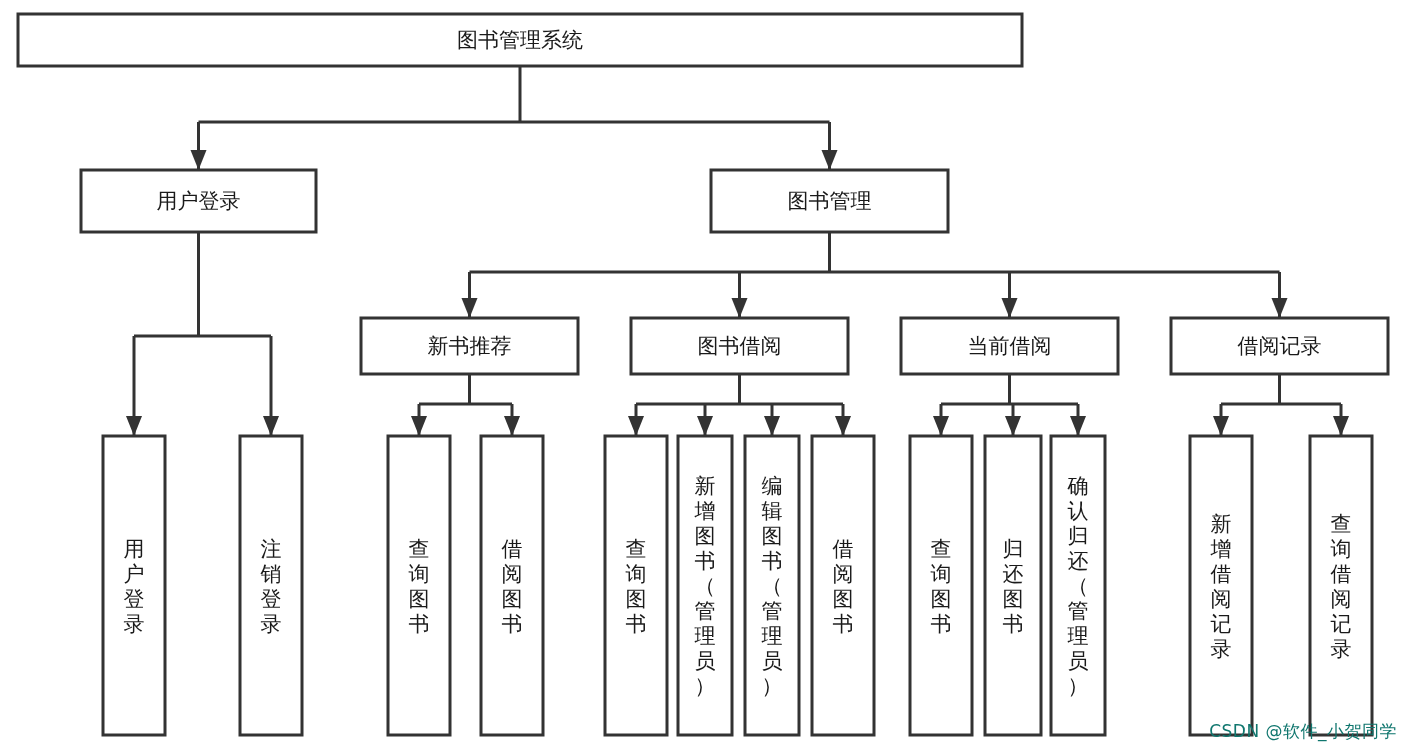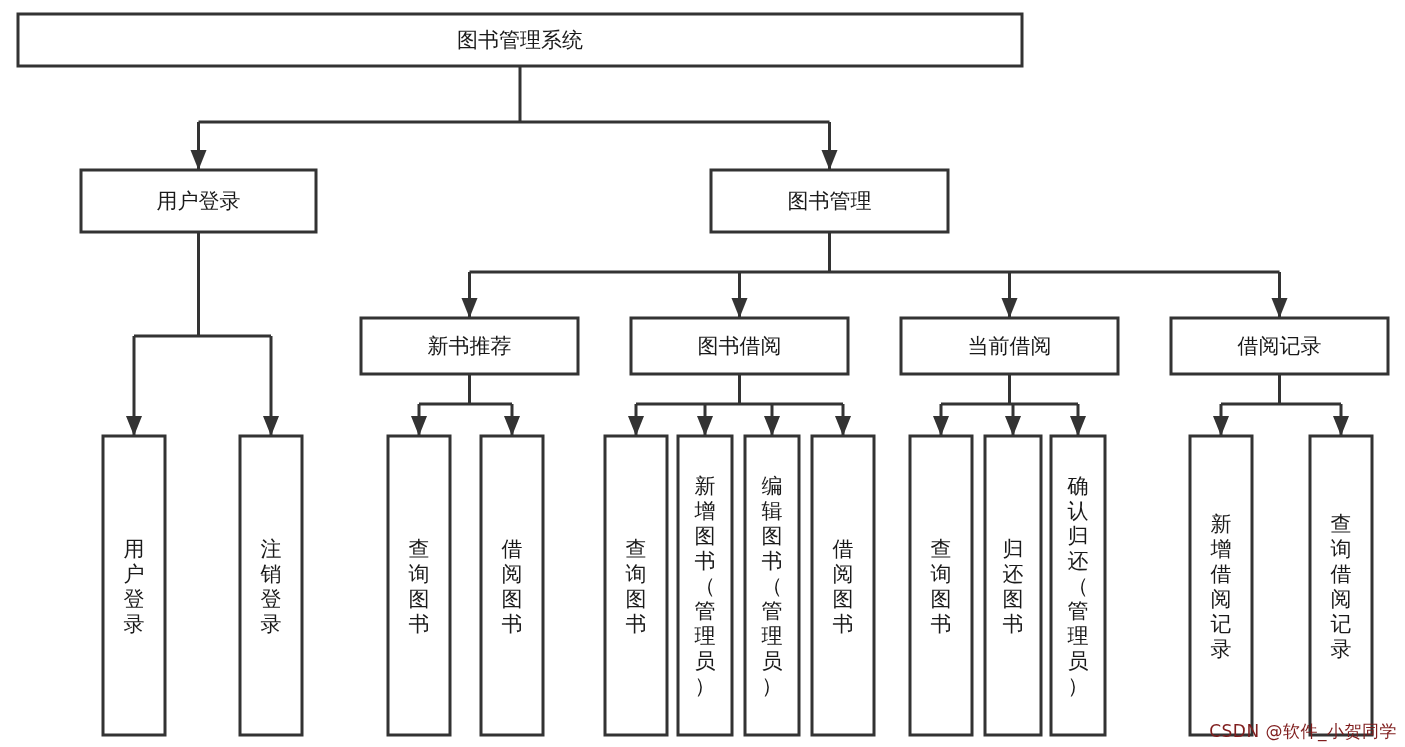--- a/index.html
+++ b/index.html
@@ -51,21 +51,21 @@
   .arrow-head {
     fill: #333333;
     stroke: none;
   }
   .watermark {
     position: absolute;
     right: 8px;
     bottom: 4px;
     font-family: "DejaVu Sans", "Liberation Sans", sans-serif;
     font-size: 17px;
-    color: #7f1d1d;
+    color: #0f766e;
     white-space: nowrap;
     letter-spacing: 0.5px;
   }
 </style>
 </head>
 <body>
 
 <div id="stage">
 
   <svg id="diagram-svg" viewBox="0 0 1405 747">

